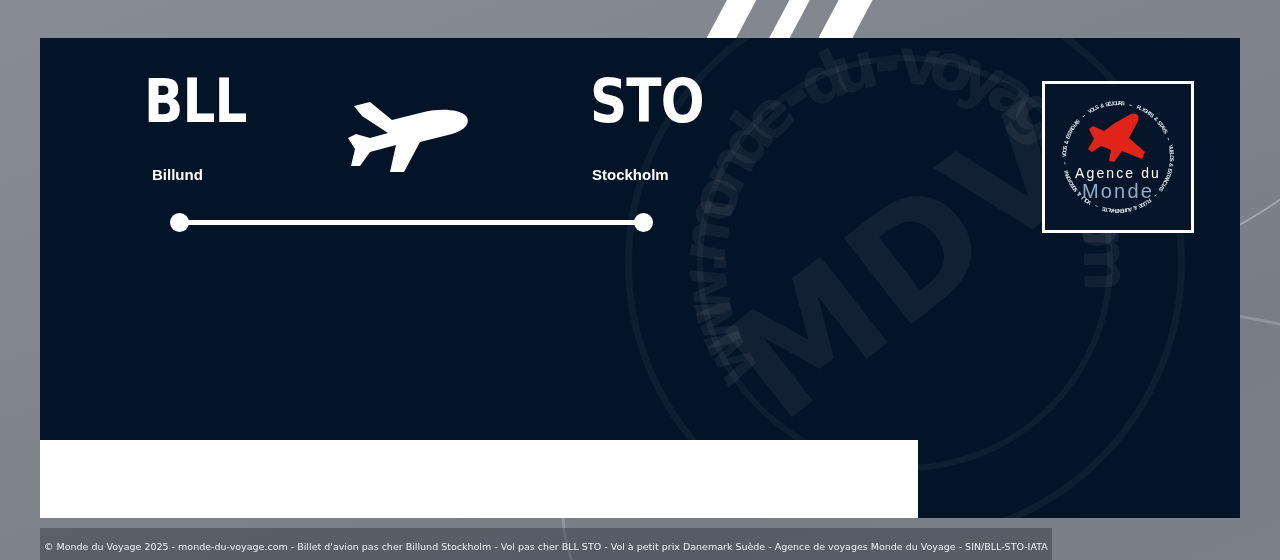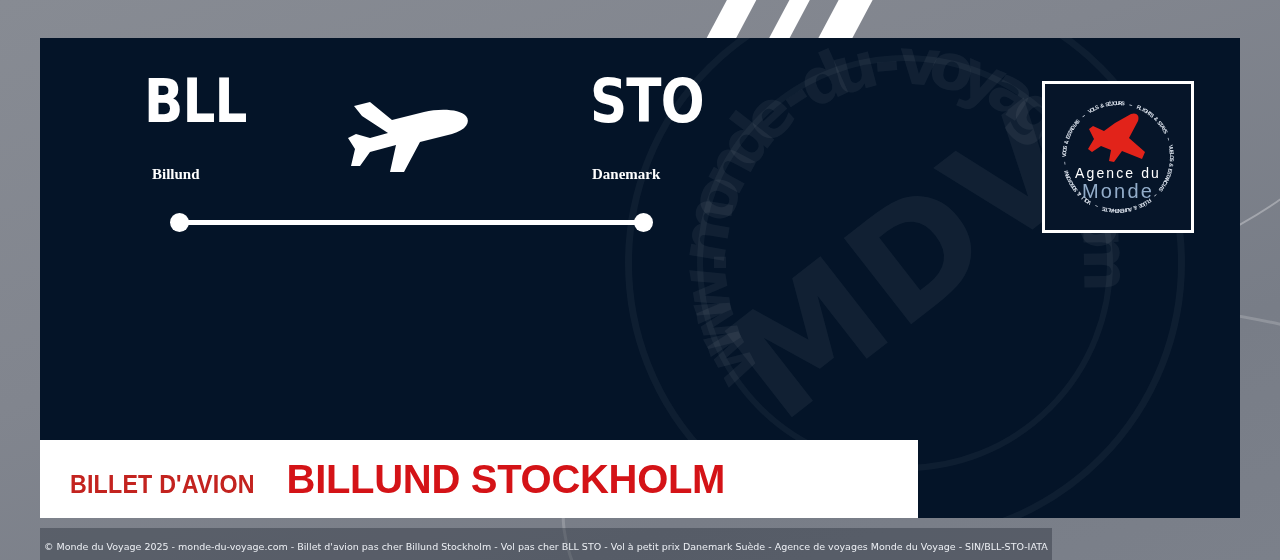--- a/index.html
+++ b/index.html
@@ -151,21 +151,21 @@
     height: 96px;
   }
 
   .cities {
     position: relative;
     height: 26px;
     margin-top: 14px;
   }
   .city {
     position: absolute;
-    font-family: Liberation Serif, serif;
+    font-family: Liberation Sans, sans-serif;
     font-size: 15px;
     font-weight: bold;
     color: #ffffff;
   }
   .city.origin { left: 42px; }
   .city.dest  { left: 482px; }
 
   .line-wrap {
     position: relative;
     height: 24px;
@@ -369,21 +369,21 @@
           <svg viewBox="0 0 130 96" width="130" height="96" aria-hidden="true">
             <path fill="#ffffff" d="M6 30 L22 26 L44 44 L76 36 C92 32 112 33 118 40 C123 46 118 54 104 58 L72 66 L56 96 L42 96 L48 69 L22 76 L12 90 L3 90 L7 73 L0 62 L8 58 L22 62 L40 57 L14 40 Z"></path>
           </svg>
         </div>
 
         <div class="code dest">STO</div>
       </div>
 
       <div class="cities">
         <div class="city origin">Billund</div>
-        <div class="city dest">Danemark</div>
+        <div class="city dest">Stockholm</div>
       </div>
 
       <div class="line-wrap">
         <div class="line-bar"></div>
         <div class="dot d1"></div>
         <div class="dot d2"></div>
       </div>
 
     </div>
 
@@ -526,24 +526,20 @@
         <div class="logo-name">
           <span class="l1">Agence du</span>
           <span class="l2">Monde</span>
         </div>
       </div>
     </div>
 
     <div class="banner">
 
 
-      <div class="banner-text">
-        <span class="banner-kicker">BILLET D'AVION</span>
-        <span class="banner-route">BILLUND STOCKHOLM</span>
-      </div>
 
     </div>
 
   </div>
 
   <div class="footer">
     <span class="footer-text">© Monde du Voyage 2025 - monde-du-voyage.com - Billet d'avion pas cher Billund Stockholm - Vol pas cher BLL STO - Vol à petit prix Danemark Suède - Agence de voyages Monde du Voyage - SIN/BLL-STO-IATA</span>
   </div>
 
 </div>

